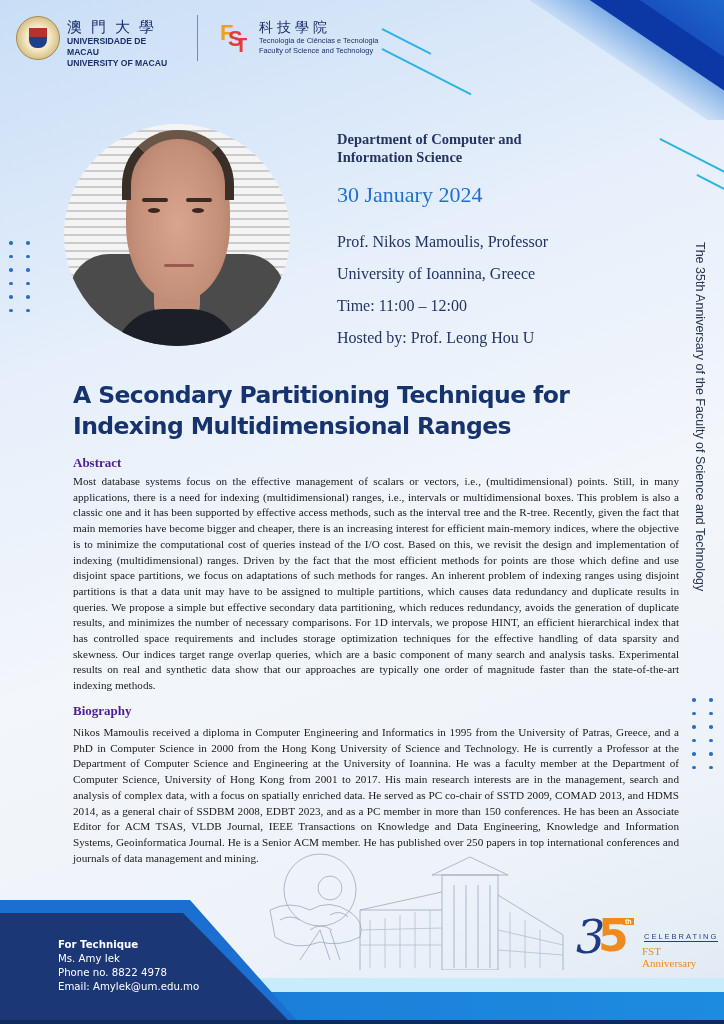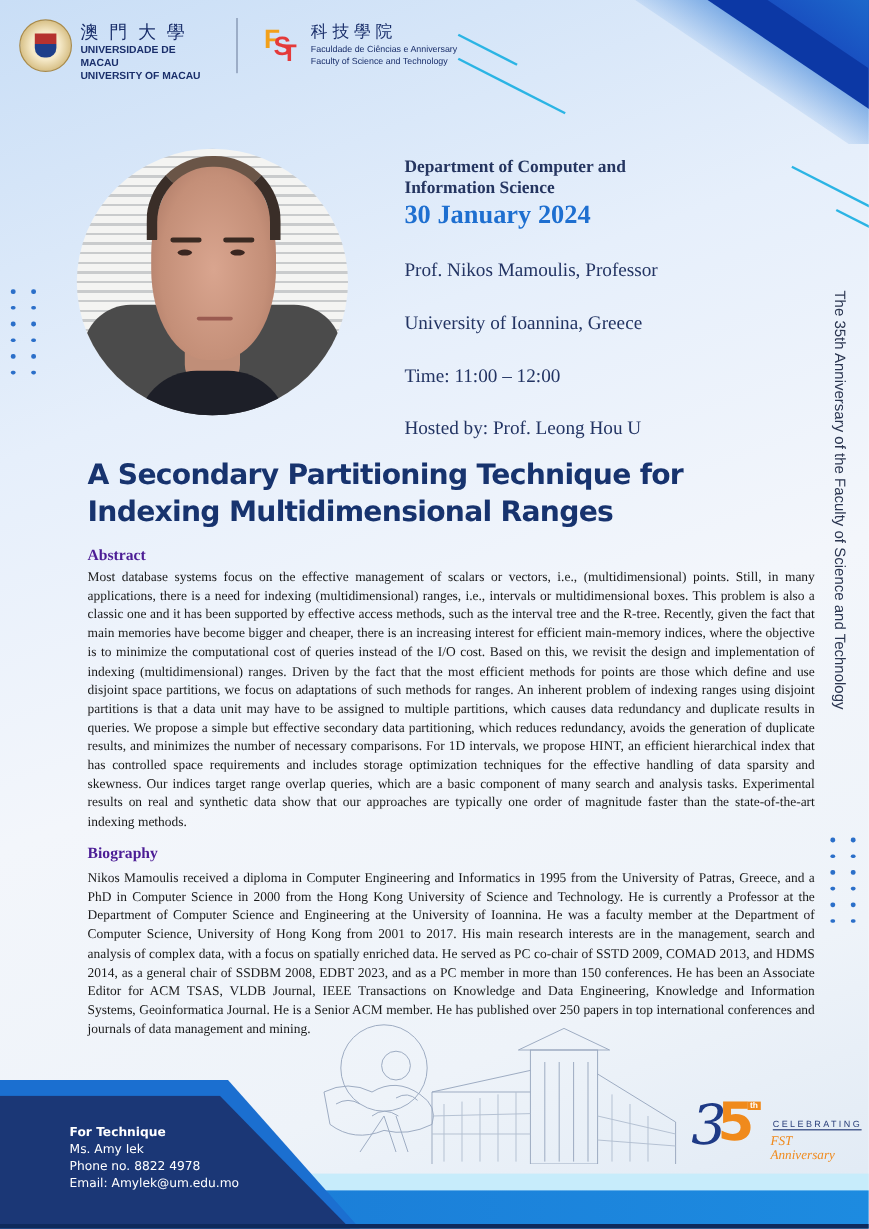--- a/index.html
+++ b/index.html
@@ -41,22 +41,22 @@
   .photo .neck { position: absolute; left: 90px; top: 160px; width: 46px; height: 40px; background: #c08e78; border-radius: 0 0 20px 20px; }
   .photo .head { position: absolute; left: 62px; top: 8px; width: 104px; height: 168px; background: radial-gradient(ellipse at 50% 55%, #d9a58f 0%, #c48f78 60%, #9f6e5c 100%); border-radius: 48% 48% 45% 45%; }
   .photo .hair { position: absolute; left: 58px; top: 6px; width: 112px; height: 70px; border-radius: 55px 55px 0 0; border: 9px solid #3a2e28; border-bottom: none; border-top-color: #6a5547; }
   .photo .eye { position: absolute; top: 84px; width: 12px; height: 5px; background: #3a2620; border-radius: 50%; }
   .photo .brow { position: absolute; top: 74px; width: 26px; height: 4px; background: #3a2a22; border-radius: 2px; }
   .photo .mouth { position: absolute; left: 100px; top: 140px; width: 30px; height: 3px; background: #9a5a50; border-radius: 2px; }
 
   
   .info { position: absolute; left: 337px; top: 130px; color: #1f2f5a; }
   .dept { font-weight: bold; font-size: 14.5px; line-height: 18px; color: #253560; }
-  .date { font-weight: bold; font-size: 22px; color: #1e6fd0; margin-top: 0; line-height: 26px; }
-  .info-line { font-size: 16px; line-height: 20px; color: #233463; margin-top: 24px; }
+  .date { font-weight: normal; font-size: 22px; color: #1e6fd0; margin-top: 16px; line-height: 26px; }
+  .info-line { font-size: 16px; line-height: 20px; color: #233463; margin-top: 12px; }
   .info-line.first { margin-top: 24px; }
 
   
   .vert { position: absolute; left: 689px; top: 242px; width: 20px; height: 380px; }
   .vert span { position: absolute; left: 18px; top: 0; transform: rotate(90deg); transform-origin: left top; white-space: nowrap; font-family: "Liberation Sans", sans-serif; font-size: 12.5px; color: #2a3550; }
 
   
   .dots { position: absolute; display: grid; grid-template-columns: 6px 6px; column-gap: 11px; row-gap: 10px; }
   .dot { width: 3.5px; height: 3.5px; background: #2b6fc9; border-radius: 50%; }
 
@@ -78,21 +78,21 @@
 
   .inq { position: absolute; left: 58px; top: 938px; font-family: "DejaVu Sans", sans-serif; font-size: 10.2px; line-height: 14px; color: #fff; }
   .inq .h { font-weight: bold; }
 
   
   .logo35 { position: absolute; left: 576px; top: 914px; width: 140px; height: 60px; }
   .logo35 .three { position: absolute; left: 0; top: -4px; font-family: "DejaVu Serif", serif; font-style: italic; font-size: 46px; color: #1e3a86; }
   .logo35 .five { position: absolute; left: 22px; top: -4px; font-family: "DejaVu Sans", sans-serif; font-weight: bold; font-size: 44px; color: #f08a1c; }
   .logo35 .th { position: absolute; left: 47px; top: 4px; font-size: 7px; color: #fff; background: #f08a1c; padding: 0 2px; font-family: "Liberation Sans", sans-serif; font-weight: bold; }
   .logo35 .cel { position: absolute; left: 68px; top: 18px; font-family: "Liberation Sans", sans-serif; font-size: 7.5px; letter-spacing: 2px; color: #2a3f7a; border-bottom: 1px solid #2a3f7a; }
-  .logo35 .ann { position: absolute; left: 66px; top: 31px; font-family: "Liberation Serif", serif; font-style: italic; font-size: 11px; color: #f08a1c; }
+  .logo35 .ann { position: absolute; left: 66px; top: 31px; font-family: "Liberation Serif", serif; font-size: 11px; color: #f08a1c; }
 </style>
 </head>
 <body>
 
 <div class="diag-wrap">
   <div class="diag1"></div>
   <div class="diag2"></div>
   <div class="diag3"></div>
   <div class="diag-line" style="left:382px;top:28px;width:55px;"></div>
   <div class="diag-line" style="left:382px;top:48px;width:100px;"></div>
@@ -109,21 +109,21 @@
   <div class="um-en">UNIVERSITY OF MACAU</div>
 </div>
 <div class="hdr-divider"></div>
 <div class="fst-logo">
   <span class="f">F</span>
     <span class="s">S</span>
     <span class="t">T</span>
 </div>
 <div class="fst-text">
   <div class="fst-zh">科技學院</div>
-  <div class="fst-en">Faculdade de Ciências e Anniversary</div>
+  <div class="fst-en">Tecnologia de Ciências e Tecnologia</div>
   <div class="fst-en">Faculty of Science and Technology</div>
 </div>
 
 <div class="photo">
   <div class="chair"></div>
   <div class="neck"></div>
   <div class="shirt"></div>
   <div class="head"></div>
   <div class="hair"></div>
   <div class="brow" style="left:78px;"></div>

